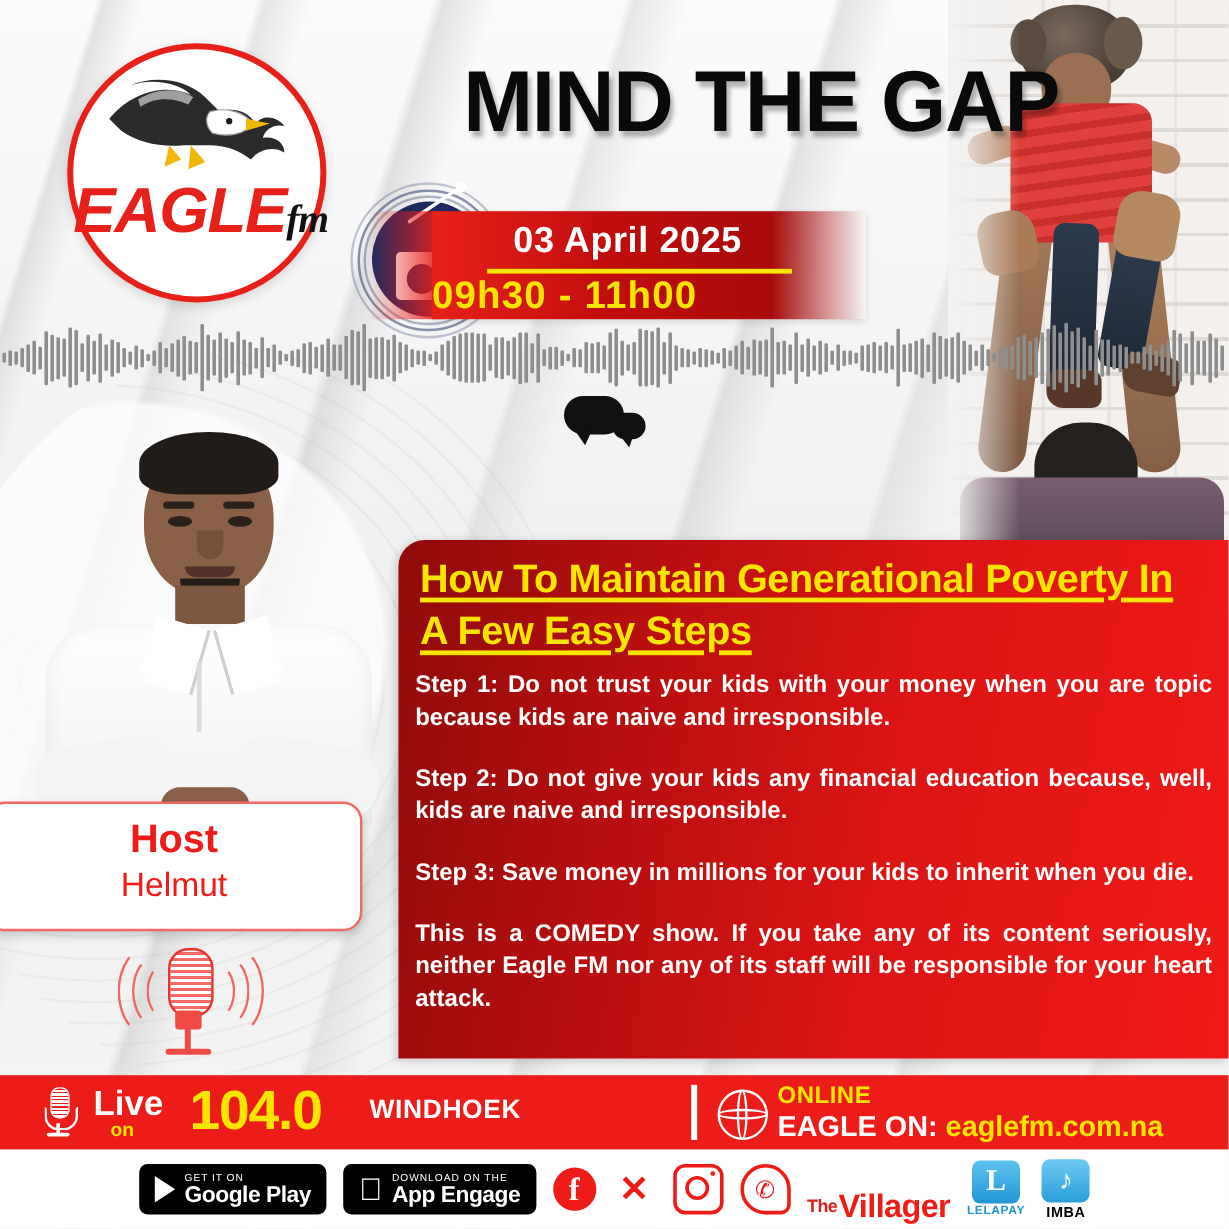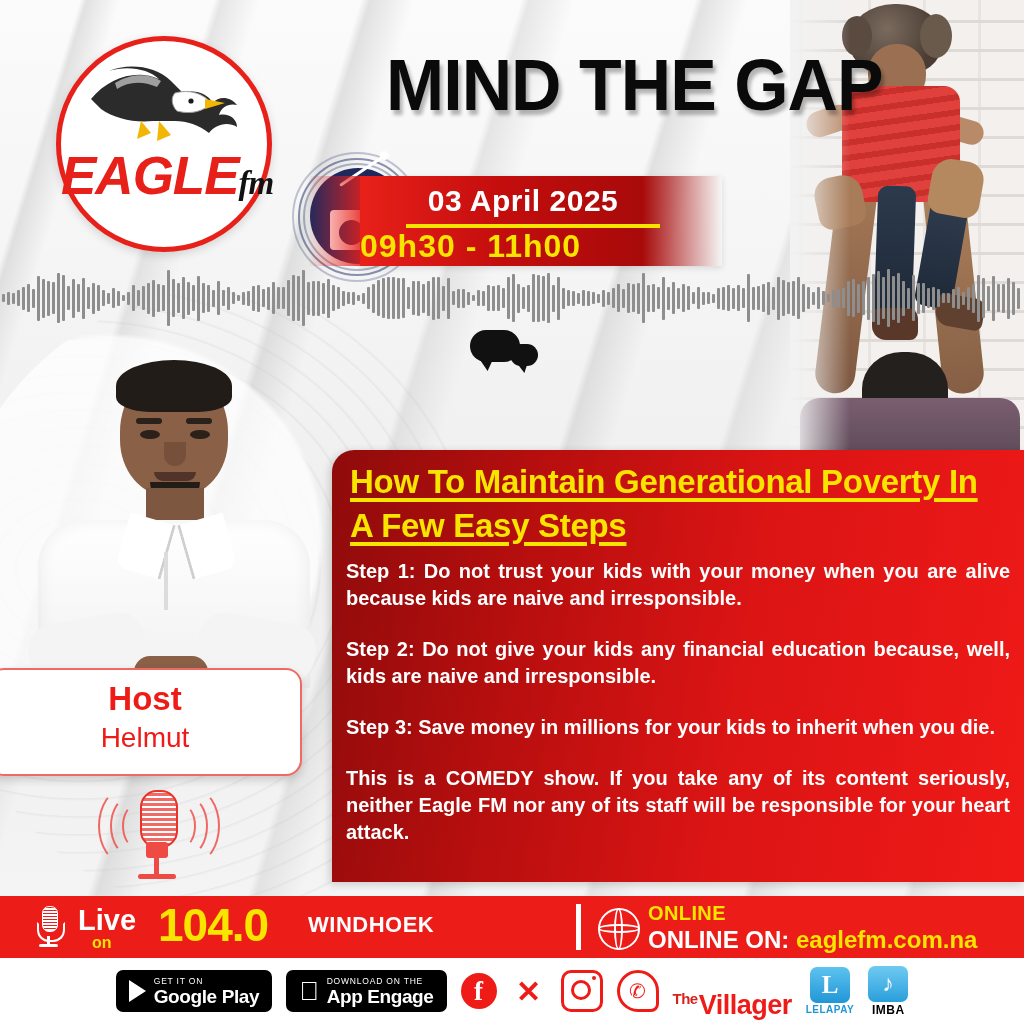--- a/index.html
+++ b/index.html
@@ -224,21 +224,21 @@
   .badge .apple{font-size:26px;line-height:26px;}
   .badge-txt small{display:block;font-size:8.5px;letter-spacing:.8px;text-transform:uppercase;line-height:11px;}
   .badge-txt span{display:block;font-size:19px;font-weight:bold;line-height:20px;letter-spacing:-.4px;}
   .sico{width:36px;height:36px;display:flex;align-items:center;justify-content:center;}
   .fb{border-radius:50%;background:#ee1b17;color:#fff;font-size:27px;font-weight:bold;font-family:"Liberation Serif",serif;}
   .xi{color:#ee1b17;font-size:30px;font-weight:bold;}
   .ig{border:3.5px solid #ee1b17;border-radius:10px;position:relative;}
   .ig:before{content:"";position:absolute;left:7px;top:7px;width:14px;height:14px;border:3px solid #ee1b17;border-radius:50%;}
   .ig:after{content:"";position:absolute;right:4px;top:3px;width:4px;height:4px;border-radius:50%;background:#ee1b17;}
   .wa{border:3px solid #ee1b17;border-radius:50% 50% 8px 50%;color:#ee1b17;font-size:20px;}
-  .villager{display:flex;align-items:flex-start;color:#ee1b17;font-weight:bold;font-size:27px;letter-spacing:-.5px;position:relative;margin-top:28px;}
+  .villager{display:flex;align-items:center;color:#ee1b17;font-weight:bold;font-size:27px;letter-spacing:-.5px;position:relative;margin-top:28px;}
   .villager .the{font-size:15px;color:#d8221c;margin-right:1px;}
   .villager .tag{position:absolute;left:26px;bottom:-9px;font-size:6px;color:#888;letter-spacing:1px;font-weight:normal;}
   .lelapay{display:flex;flex-direction:column;align-items:center;}
   .lelapay .sq{width:40px;height:36px;border-radius:7px;
     background:linear-gradient(180deg,#5dc3ef,#2196d6);color:#fff;font-size:25px;font-weight:bold;
     display:flex;align-items:center;justify-content:center;font-family:"Liberation Serif",serif;}
   .lelapay .lbl{font-size:10px;color:#2196d6;font-weight:bold;letter-spacing:.5px;margin-top:1px;}
   .imba{display:flex;flex-direction:column;align-items:center;}
   .imba .sq{width:40px;height:36px;border-radius:7px;
     background:linear-gradient(180deg,#6fcaf2,#2a9fdb);color:#fff;font-size:23px;
@@ -553,42 +553,42 @@
       <div class="wv wvr3"></div>
     <div class="mic-head"></div>
       <div class="mic-body"></div>
     <div class="mic-stem"></div>
       <div class="mic-base"></div>
   </div>
 
   <div class="panel">
     <div class="panel-title">How To Maintain Generational Poverty In A Few Easy Steps</div>
     <div class="panel-body" id="panel-body">
-        <p>Step 1: Do not trust your kids with your money when you are alive because kids are naive and irresponsible.</p>
+        <p>Step 1: Do not trust your kids with your money when you are topic because kids are naive and irresponsible.</p>
         <p>Step 2: Do not give your kids any financial education because, well, kids are naive and irresponsible.</p>
         <p>Step 3: Save money in millions for your kids to inherit when you die.</p>
         <p>This is a COMEDY show. If you take any of its content seriously, neither Eagle FM nor any of its staff will be responsible for your heart attack.</p>
       </div>
   </div>
 
   <div class="redbar">
     <div class="bb-mic">
       <div class="bb-mic-cap"></div>
         <div class="bb-mic-arc"></div>
       <div class="bb-mic-stem"></div>
         <div class="bb-mic-base"></div>
     </div>
     <div class="bb-live">Live</div>
     <div class="bb-on">on</div>
     <div class="bb-freq">104.0</div>
     <div class="bb-city">WINDHOEK</div>
     <div class="bb-div"></div>
     <div class="bb-globe"></div>
     <div class="bb-online">ONLINE</div>
-    <div class="bb-stream"><span>ONLINE ON:</span> <span class="bb-url">eaglefm.com.na</span></div>
+    <div class="bb-stream"><span>EAGLE ON:</span> <span class="bb-url">eaglefm.com.na</span></div>
   </div>
 
   <div class="footer">
     <div class="badge">
       <div class="tri"></div>
       <div class="badge-txt">
         <small>GET IT ON</small>
         <span>Google Play</span>
       </div>
     </div>

